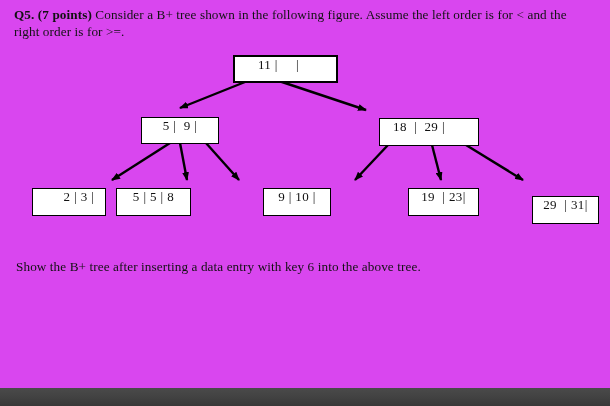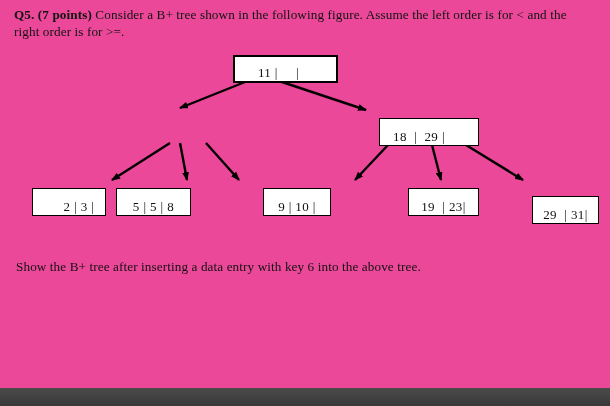--- a/index.html
+++ b/index.html
@@ -13,21 +13,21 @@
     font-family: "Liberation Serif", "DejaVu Serif", serif;
     color: #111111;
     overflow: hidden;
     position: relative;
   }
 
   #page {
     position: relative;
     width: 610px;
     height: 406px;
-    background: #ec4899;
+    background: #d946ef;
   }
 
   
   .question-text {
     position: absolute;
     left: 14px;
     top: 6px;
     width: 580px;
     font-size: 13.2px;
     line-height: 17px;
@@ -63,21 +63,21 @@
     width: 610px;
     height: 190px;
   }
 
   .node {
     position: absolute;
     box-sizing: border-box;
     border: 1px solid #000000;
     background: #ffffff;
     display: flex;
-    align-items: flex-end;
+    align-items: flex-start;
     justify-content: center;
     font-family: "Liberation Serif", "DejaVu Serif", serif;
     font-size: 13px;
     color: #111111;
     white-space: pre;
     letter-spacing: 0.4px;
     z-index: 3;
   }
   .node.root {
     border-width: 2px;
@@ -142,20 +142,23 @@
 
       <line x1="388" y1="101" x2="355" y2="136" stroke="#000000" stroke-width="2.4" marker-end="url(#arrowhead)"></line>
       <line x1="432" y1="101" x2="441" y2="136" stroke="#000000" stroke-width="2.4" marker-end="url(#arrowhead)"></line>
       <line x1="466" y1="101" x2="523" y2="136" stroke="#000000" stroke-width="2.4" marker-end="url(#arrowhead)"></line>
     </svg>
 
     <div class="node root" id="node-root">
       <span class="node-label">11 |     |</span>
     </div>
 
+    <div class="node" id="node-internal-left">
+      <span class="node-label">5 |  9 |</span>
+    </div>
 
     <div class="node" id="node-internal-right">
       <span class="node-label">18  |  29 |</span>
     </div>
 
     <div class="node" id="node-leaf-1">
       <span class="node-label">2 | 3 |</span>
     </div>
     <div class="node" id="node-leaf-2">
       <span class="node-label">5 | 5 | 8</span>

